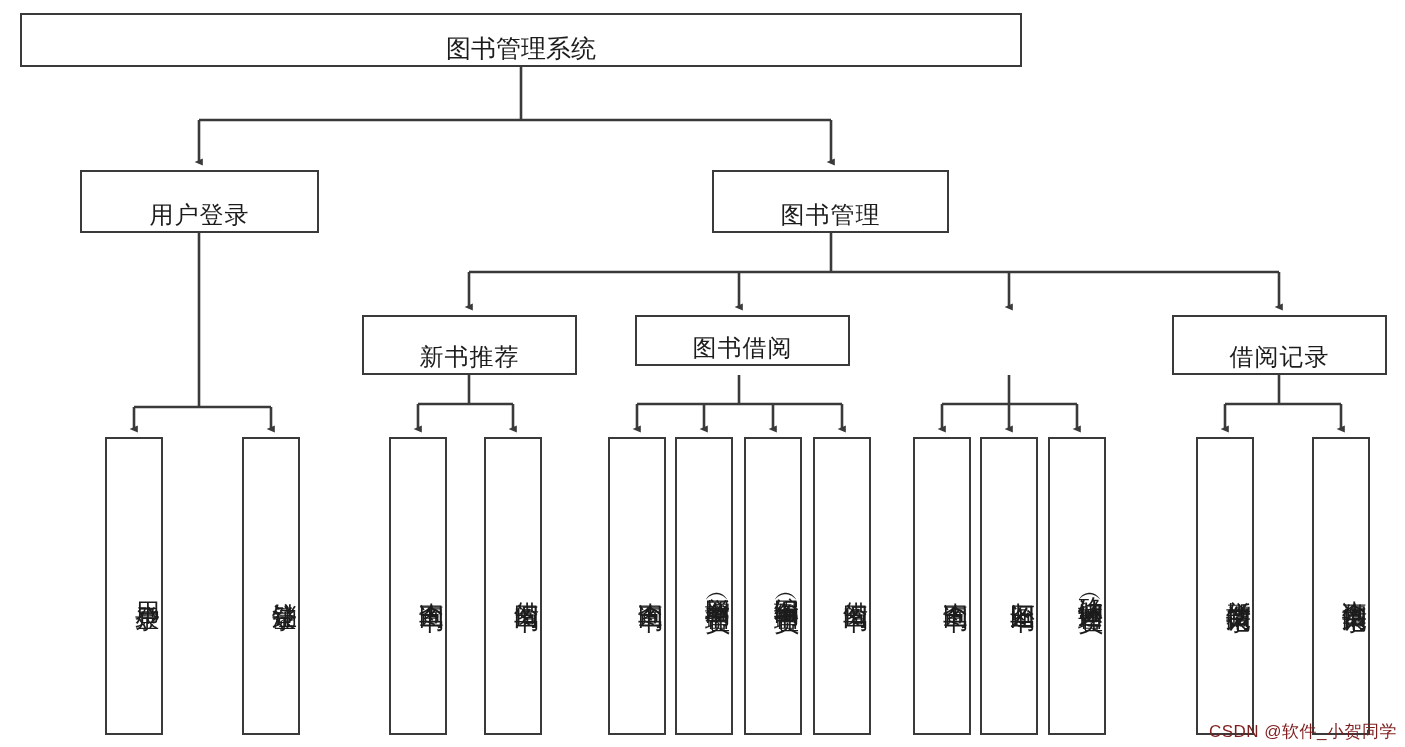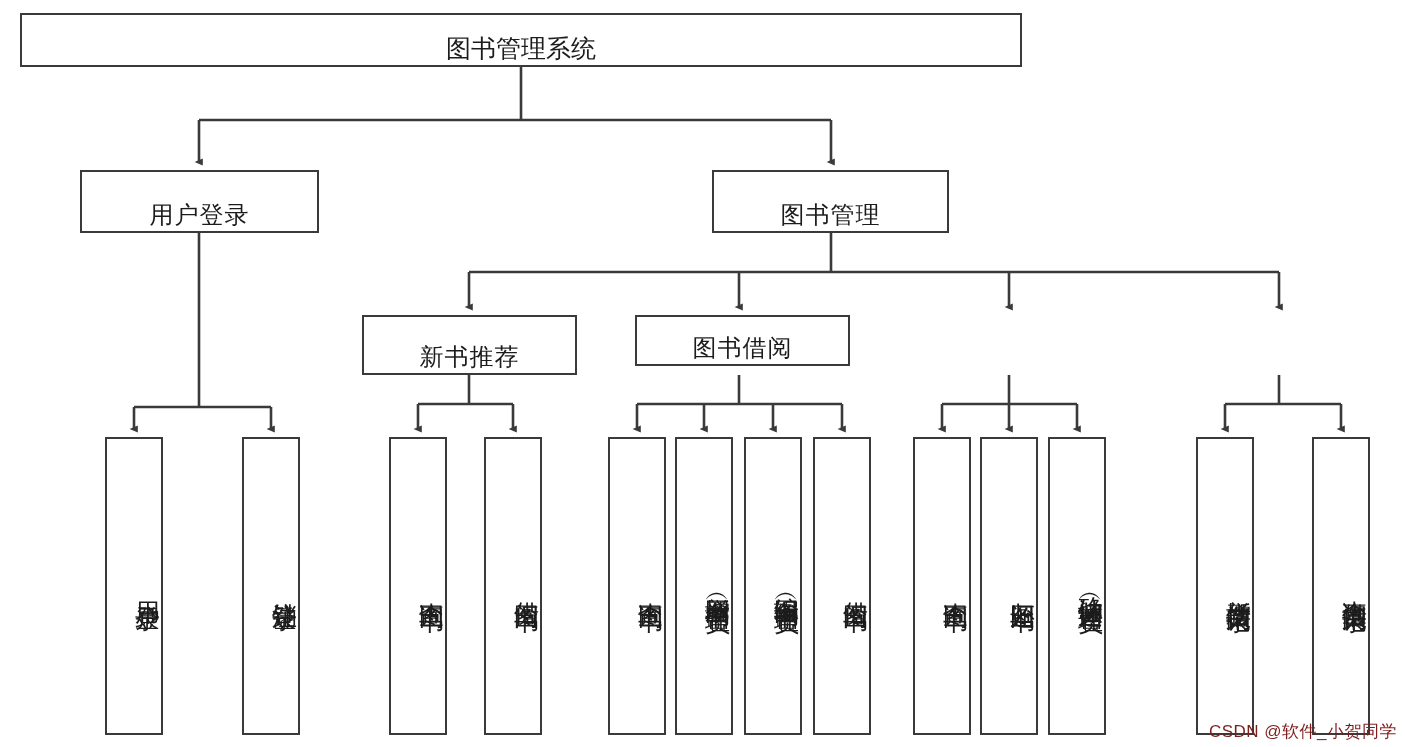--- a/index.html
+++ b/index.html
@@ -136,20 +136,23 @@
   <div class="node h" style="left:712px; top:170px; width:237px; height:63px;">
     <span>图书管理</span>
   </div>
 
   <div class="node h" style="left:362px; top:315px; width:215px; height:60px;">
     <span>新书推荐</span>
   </div>
   <div class="node h" style="left:612px; top:315px; width:215px; height:51px;margin-left:23px;">
     <span>图书借阅</span>
   </div>
+  <div class="node h" style="left:1172px; top:315px; width:215px; height:60px;">
+    <span>借阅记录</span>
+  </div>
 
   <div class="node v" style="left:105px; top:437px; width:58px; height:298px;">
     <span class="vlabel">用户登录</span>
   </div>
   <div class="node v" style="left:242px; top:437px; width:58px; height:298px;">
     <span class="vlabel">注销登录</span>
   </div>
 
   <div class="node v" style="left:389px; top:437px; width:58px; height:298px;">
     <span class="vlabel">查询图书</span>

